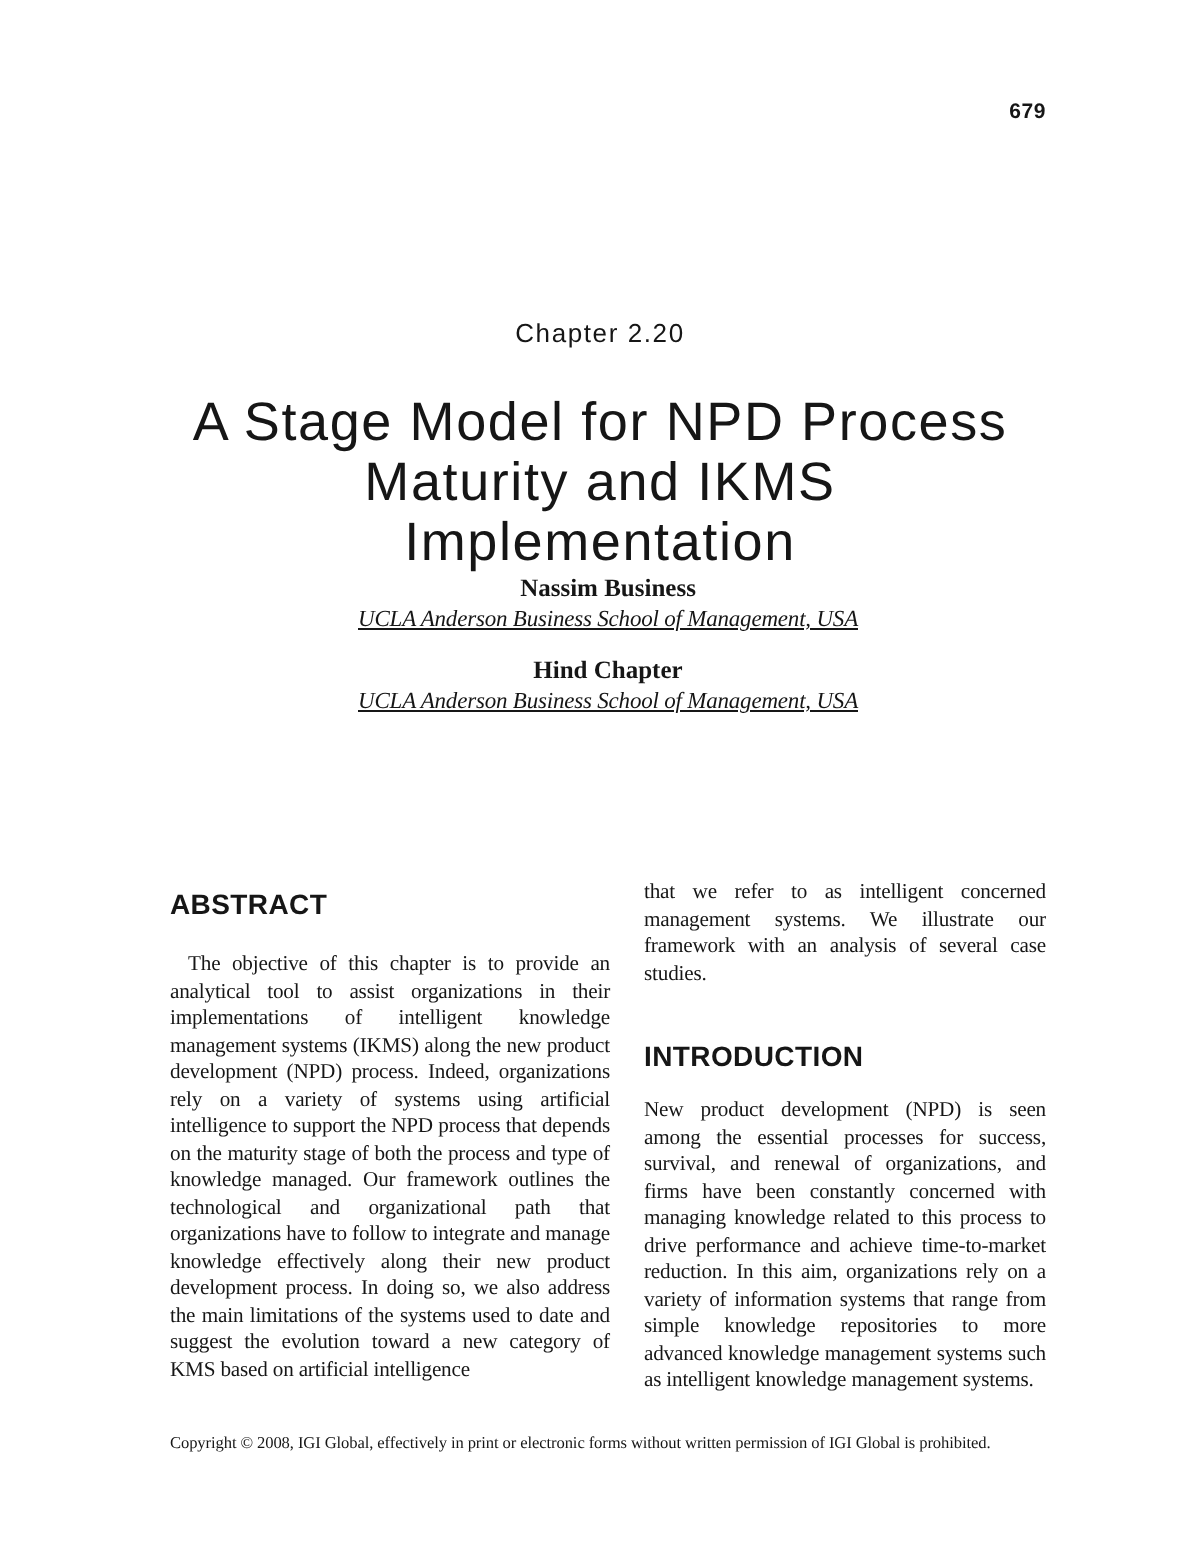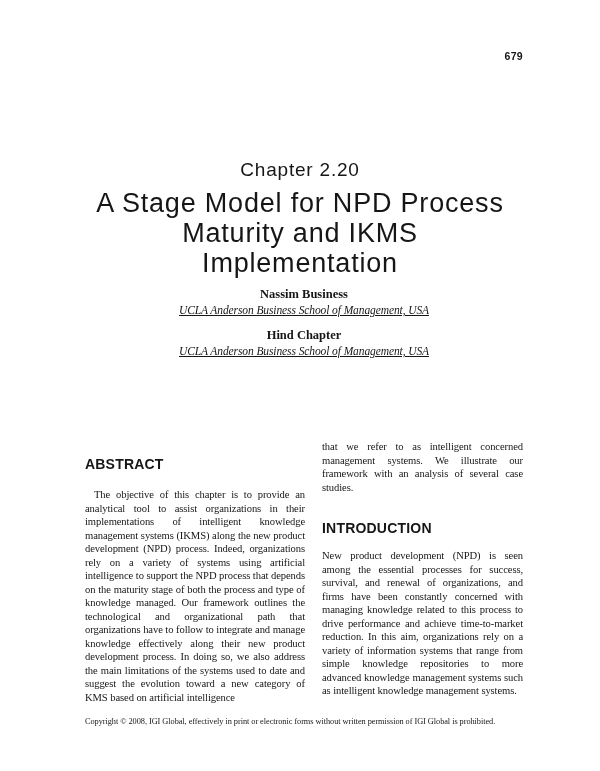--- a/index.html
+++ b/index.html
@@ -31,23 +31,23 @@
 
   .title-block {
     position: absolute;
     top: 159px;
     left: 65px;
     width: 470px;
     text-align: center;
     font-family: "Liberation Sans", sans-serif;
   }
   .chapter-label {
-    font-size: 19px;
+    font-size: 13px;
     letter-spacing: 0.8px;
-    margin-bottom: 7px;
+    margin-bottom: 22px;
   }
   .chapter-title {
     font-size: 27px;
     line-height: 30px;
     letter-spacing: 0.8px;
     white-space: pre-line;
   }
 
   .authors {
     position: absolute;
@@ -79,21 +79,21 @@
     align-items: flex-start;
   }
   .col-left { width: 220px; }
   .col-right { width: 201px; }
 
   .section-heading {
     font-family: "Liberation Sans", sans-serif;
     font-weight: bold;
     font-size: 14px;
     letter-spacing: 0.2px;
-    margin: 16px 0 16px 0;
+    margin: 4px 0 16px 0;
   }
   .body-text {
     font-size: 10.6px;
     line-height: 13.5px;
     text-align: justify;
     letter-spacing: -0.1px;
     margin: 0;
     hyphens: auto;
     -webkit-hyphens: auto;
   }

